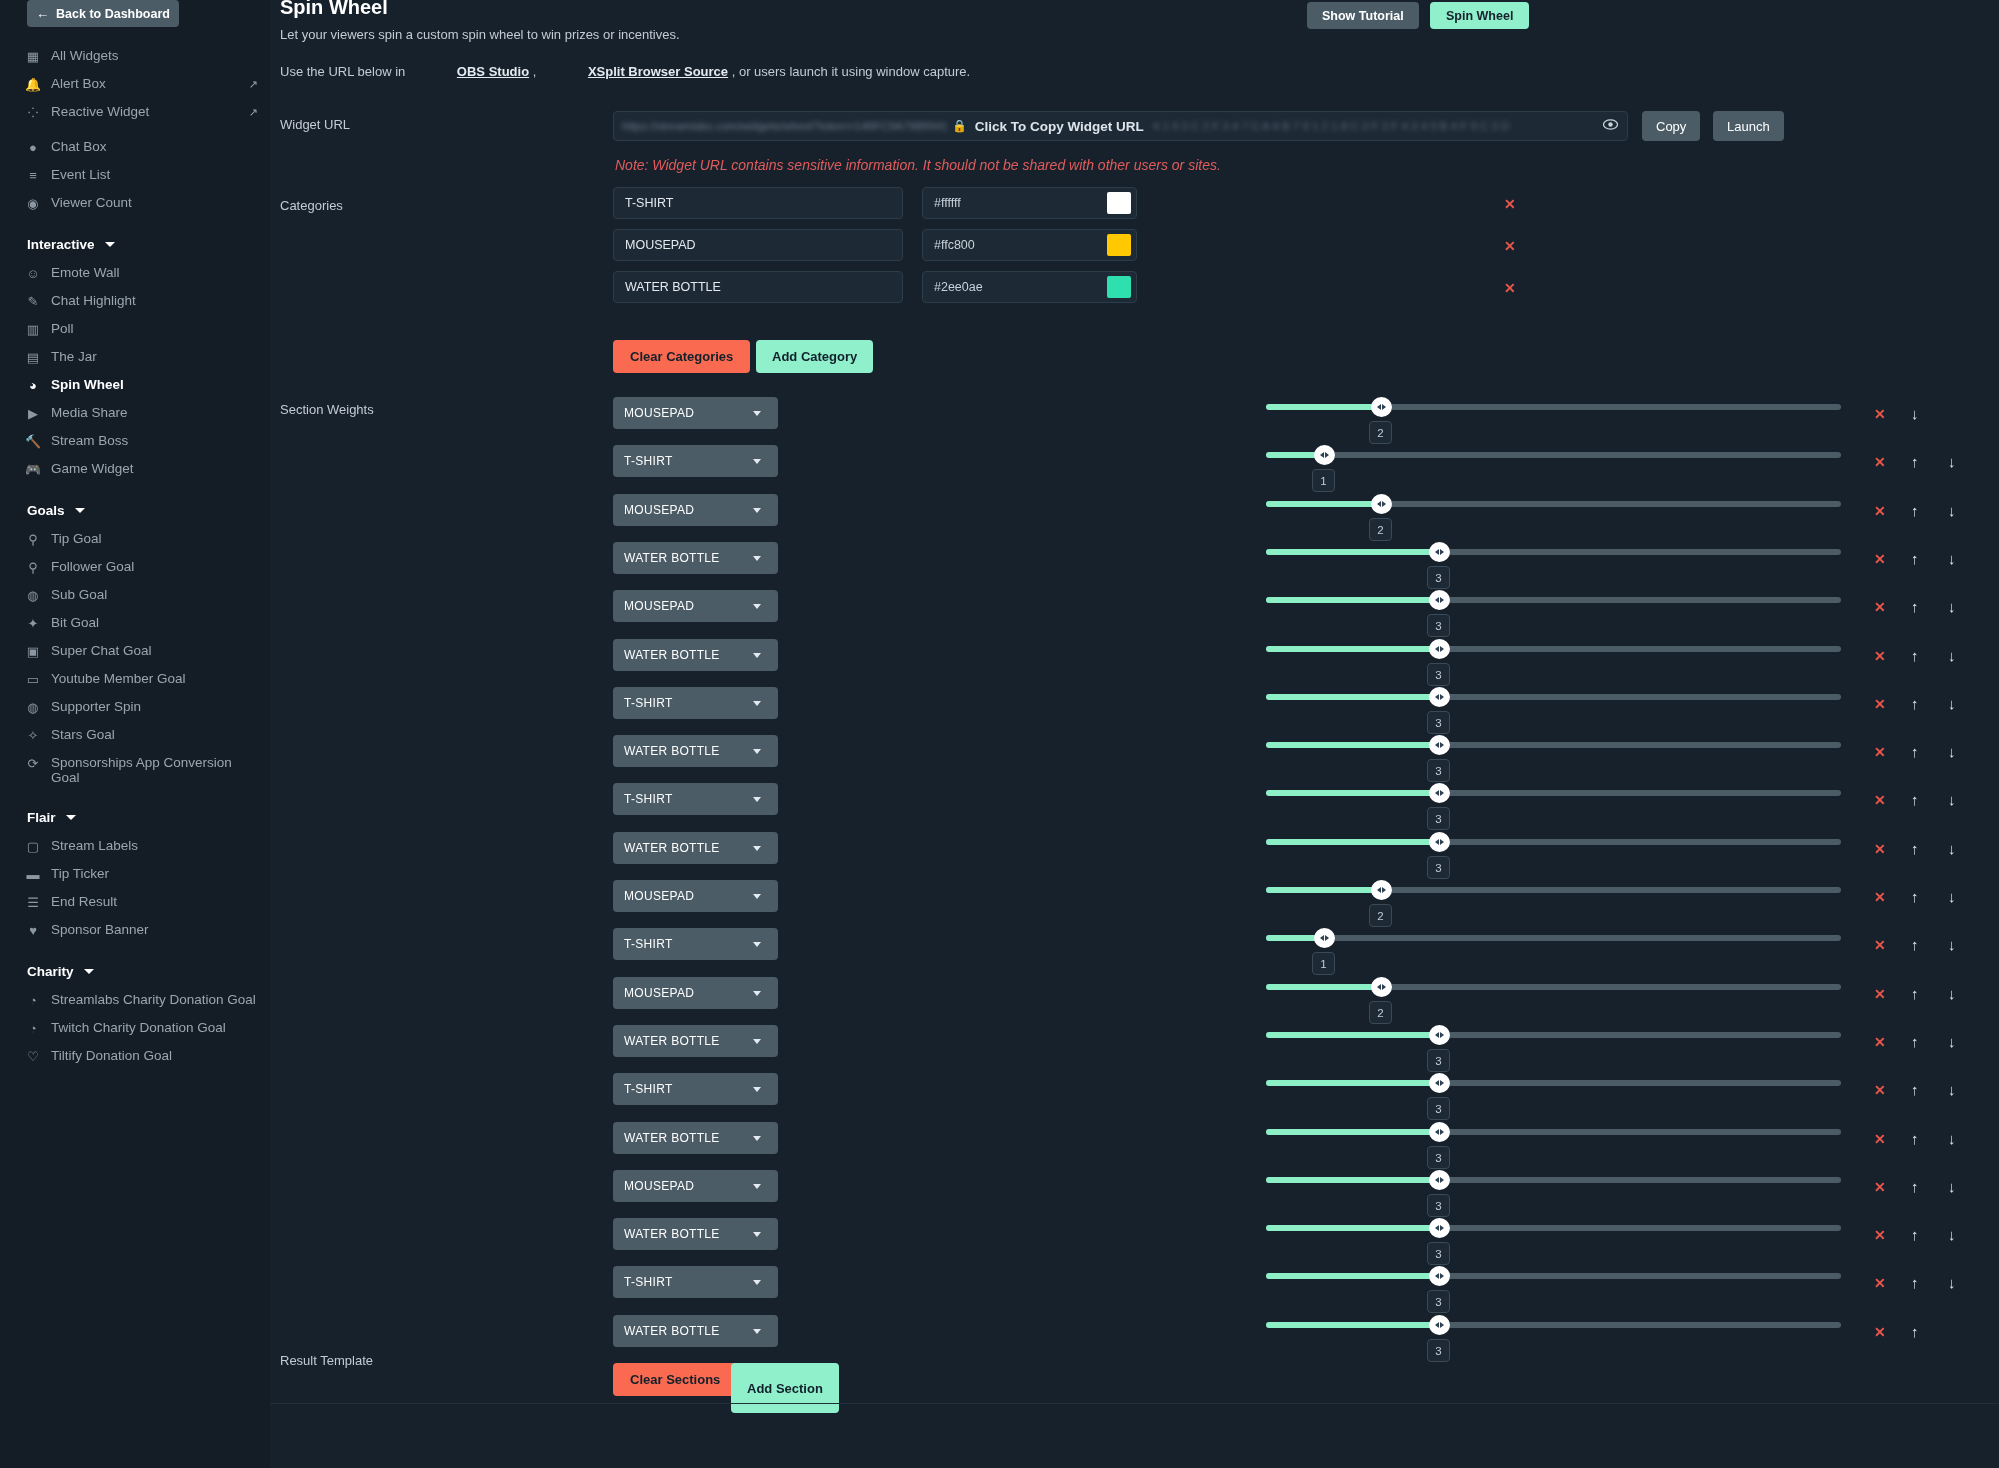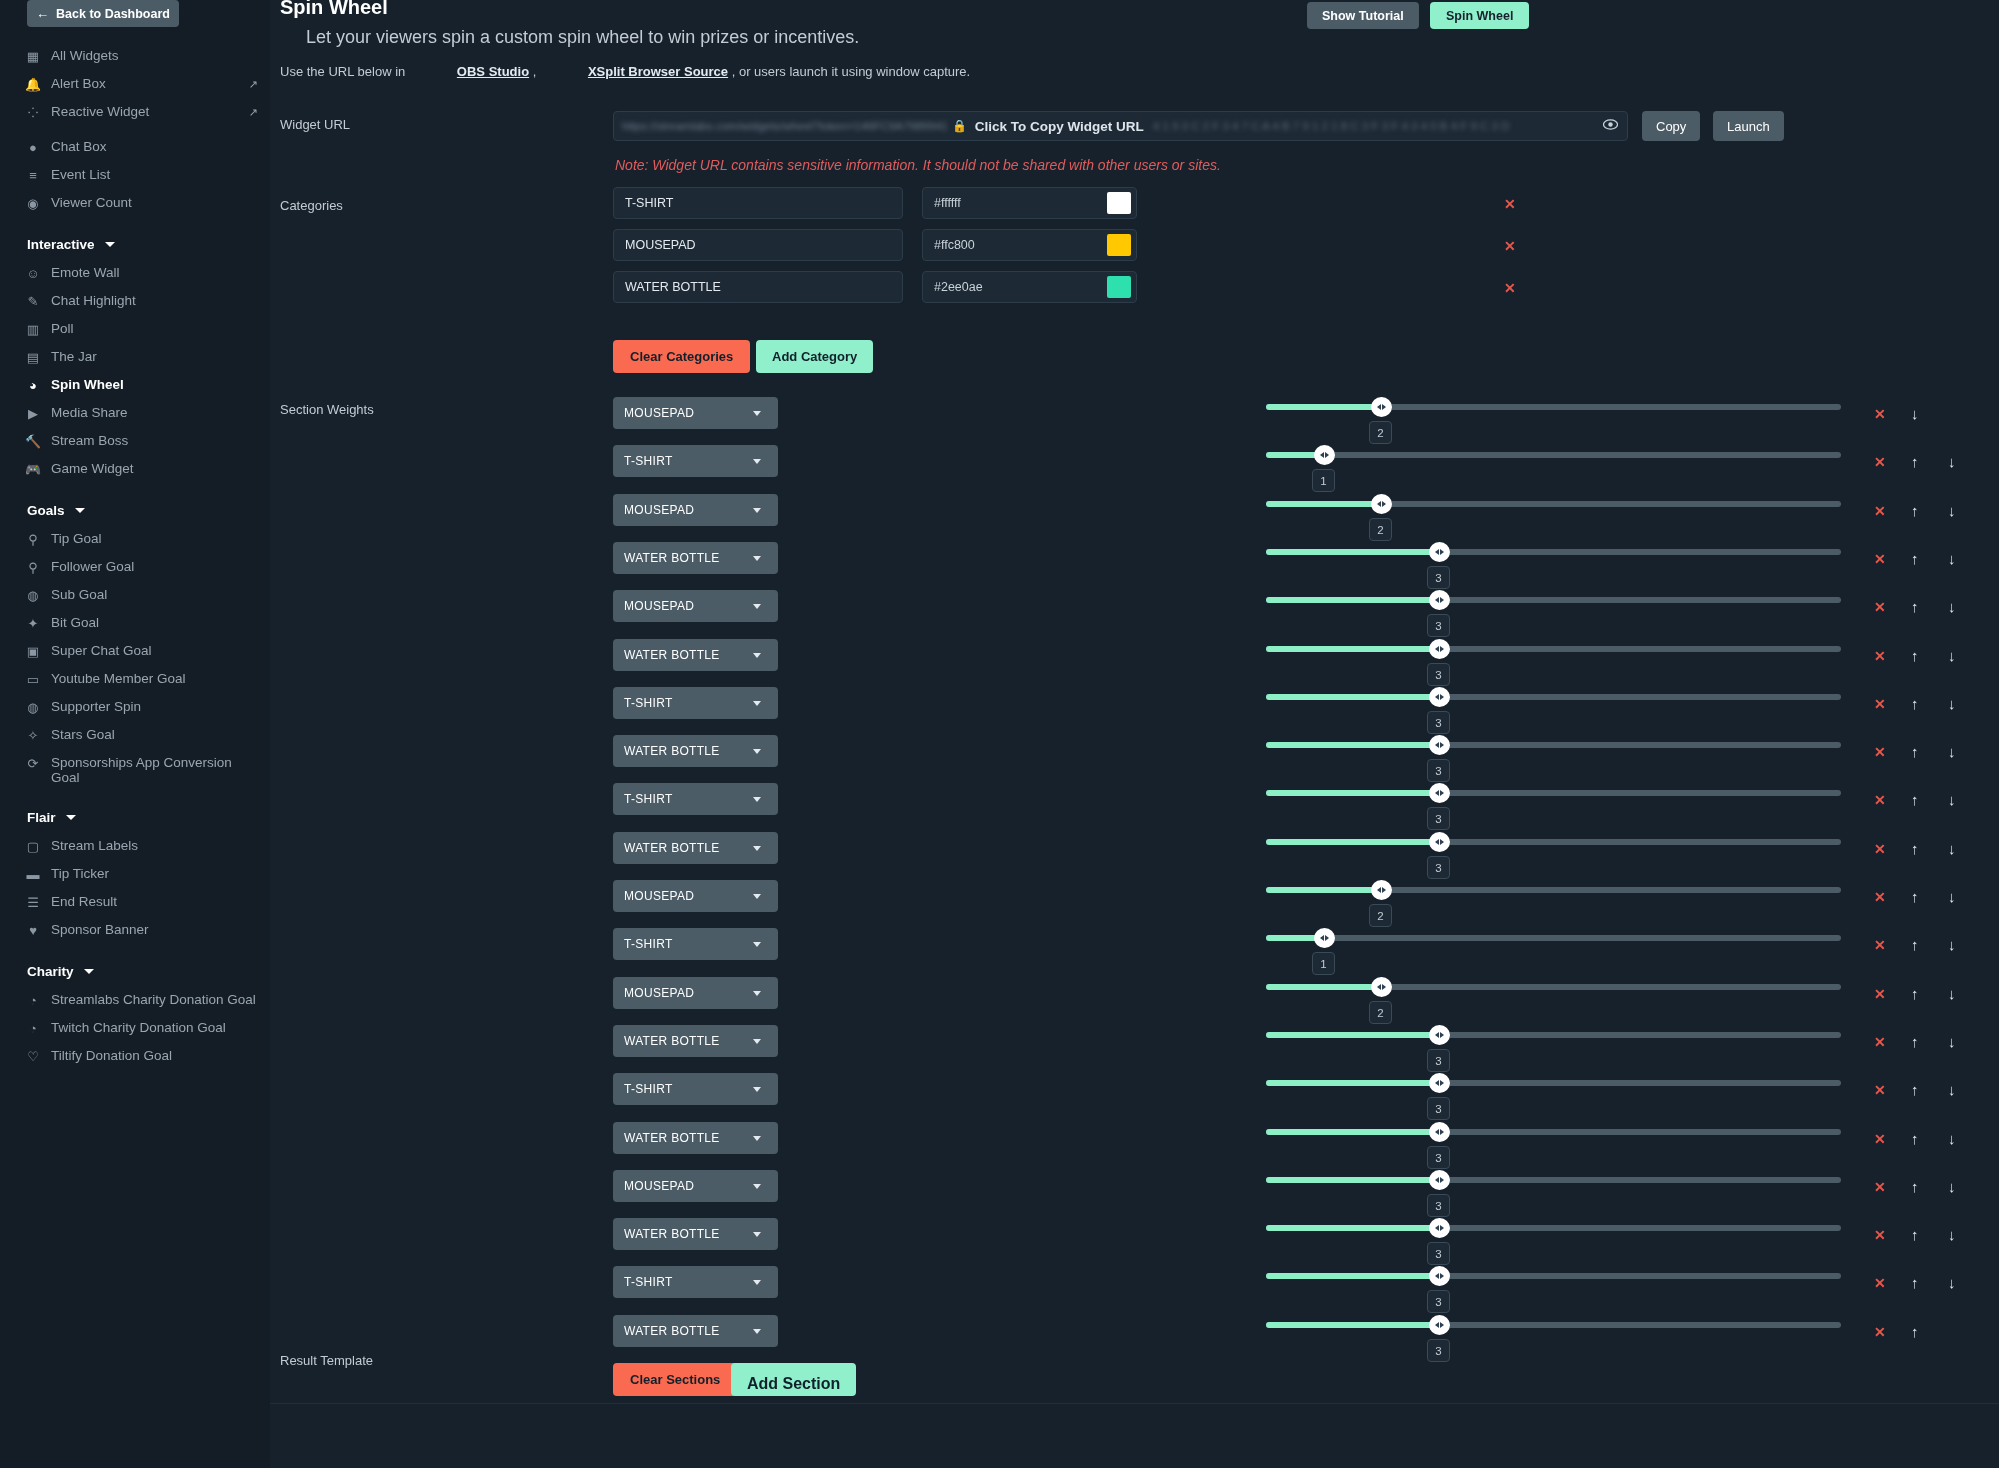--- a/index.html
+++ b/index.html
@@ -60,21 +60,21 @@
   
   #main {
     position: absolute; left: 270px; top: 0; width: 1729px; height: 1468px;
   }
   #page-title {
     position: absolute; left: 10px; top: -4px;
     color: #ffffff; font-size: 20px; font-weight: bold;
   }
   #page-subtitle {
     position: absolute; left: 10px; top: 27px;
-    color: #c3ccd4; font-size: 18px; margin-left: 26px;
+    color: #c3ccd4; font-size: 13px;
   }
   #page-hint {
     position: absolute; left: 10px; top: 64px;
     color: #c3ccd4; font-size: 13px;
   }
   #page-hint a { color: #e4eaf0; text-decoration: underline; font-weight: bold; cursor: pointer; margin-left: 48px; }
   #show-tutorial {
     position: absolute; left: 1037px; top: 2px;
     height: 27px; padding: 0 15px;
     background: #4b5c66; border: none; border-radius: 4px;
@@ -225,23 +225,23 @@
   .sec-down { left: 1678px; }
   #clear-sections {
     position: absolute; left: 343px; top: 1363px;
     height: 33px; padding: 0 17px;
     background: #fa6a50; border: none; border-radius: 4px;
     color: #11202b; font-size: 13px; font-weight: bold;
     font-family: "Liberation Sans", sans-serif; cursor: pointer;
   }
   #add-section {
     position: absolute; left: 461px; top: 1363px;
-    height: 33px; padding: 12px 16px;
+    height: 50px; padding: 12px 16px;
     background: #90f0cc; border: none; border-radius: 4px;
-    color: #11202b; font-size: 16px; font-weight: bold;
+    color: #11202b; font-size: 13px; font-weight: bold;
     font-family: "Liberation Sans", sans-serif; cursor: pointer;
   }
   #result-input {
     position: absolute; left: 343px; top: 1424px;
     width: 1320px; height: 32px;
     background: #1d2935; border: 1px solid #2c3c49; border-radius: 4px;
     color: #e4eaf0; font-size: 12.5px; padding: 0 11px;
     font-family: "Liberation Sans", sans-serif;
   }
   #divider-top {

